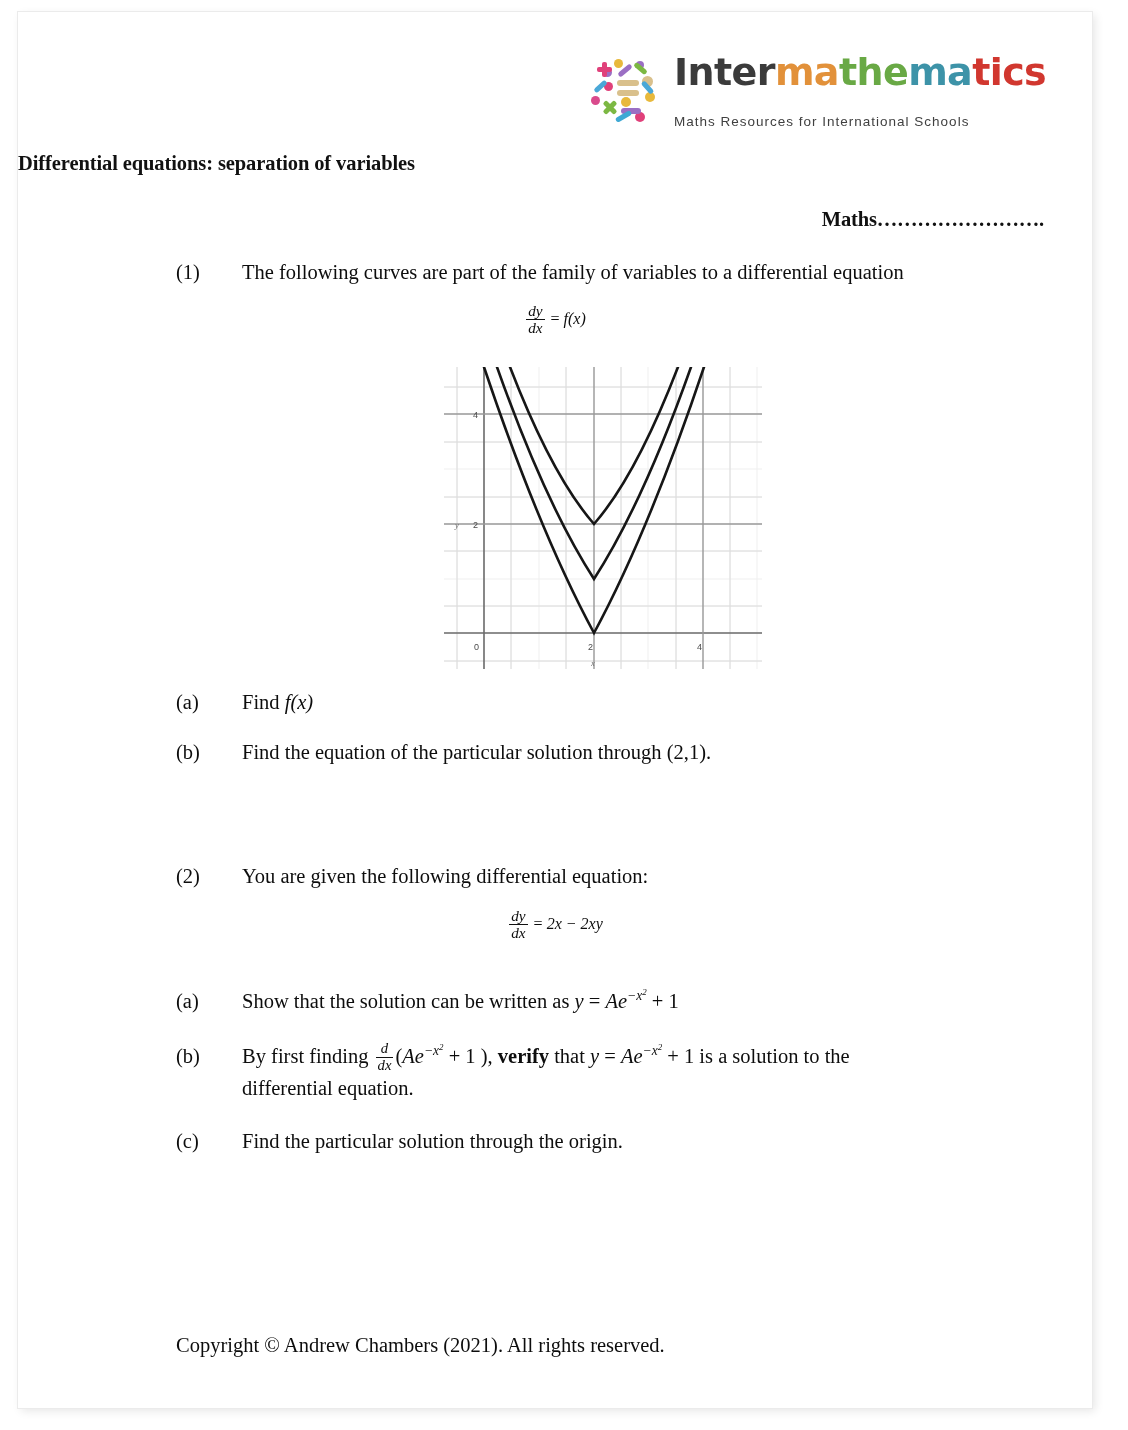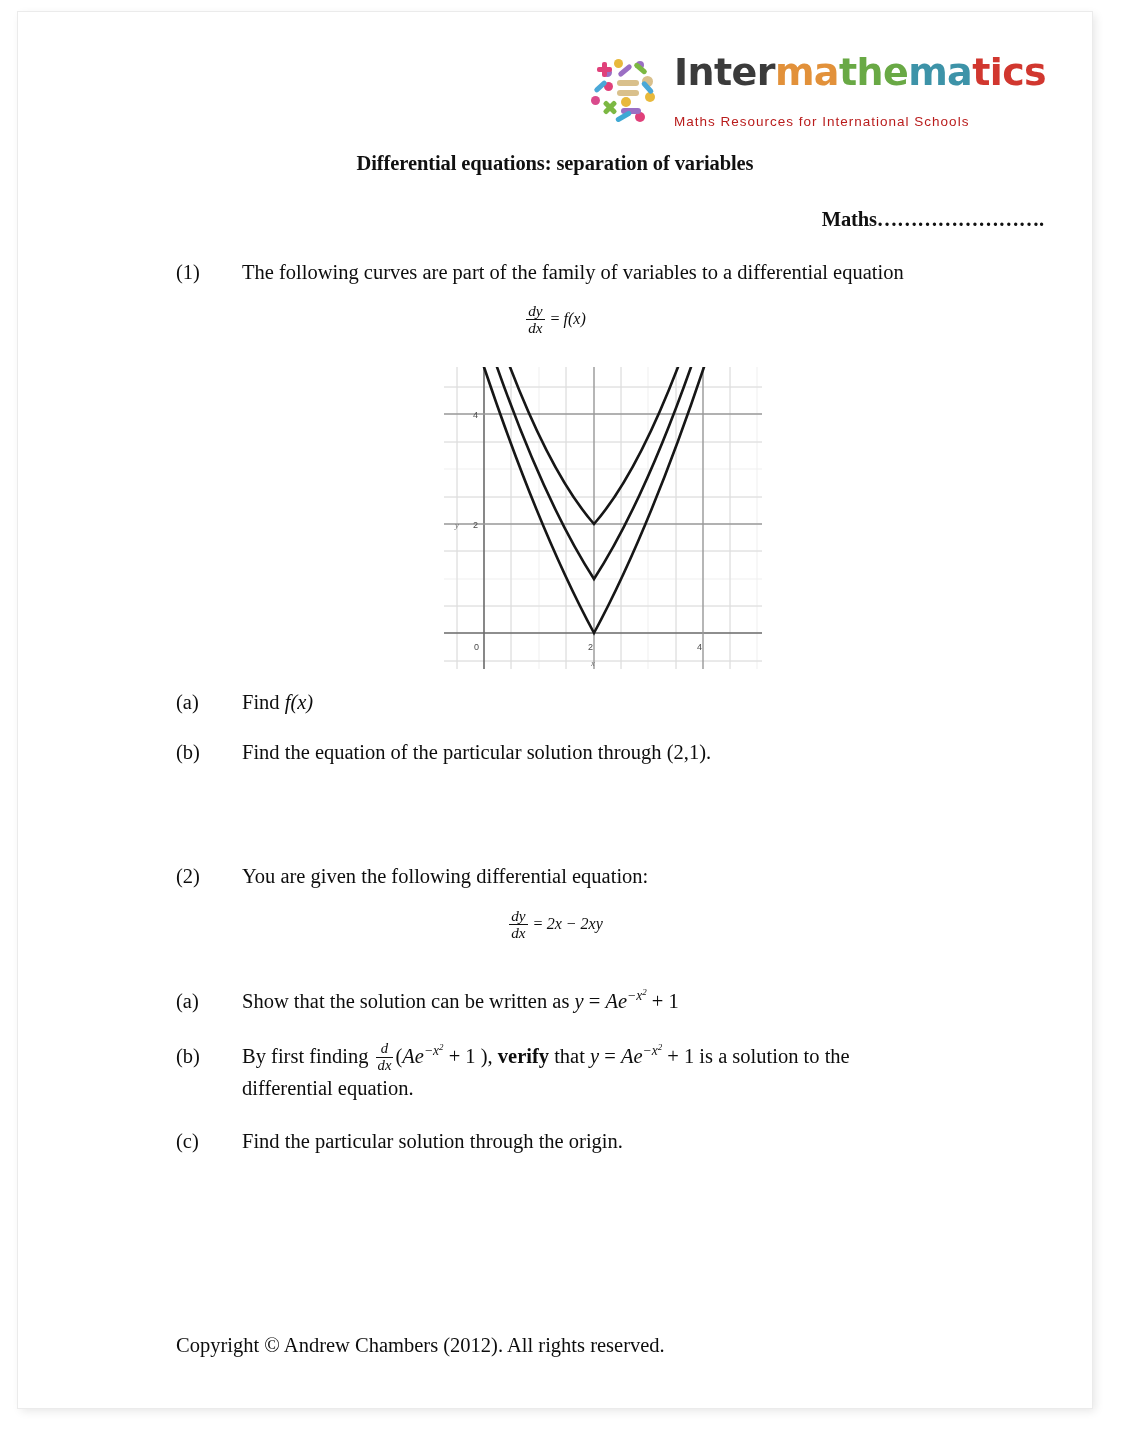--- a/index.html
+++ b/index.html
@@ -65,33 +65,32 @@
     font-family: "DejaVu Sans", "Liberation Sans", sans-serif;
     font-weight: bold;
     font-size: 38px;
     letter-spacing: -0.6px;
     line-height: 1.05;
     white-space: nowrap;
   }
   .logo-tag {
     font-family: "Liberation Sans", "DejaVu Sans", sans-serif;
     font-size: 13.5px;
-    color: #b91c1c;
+    color: #404040;
     letter-spacing: 1.0px;
     margin-top: 21px;
     white-space: nowrap;
   }
 
   
   .doc-title {
     position: absolute;
     left: 0;
     top: 140px;
     width: 1074px;
-    text-align: center;
     font-weight: bold;
     font-size: 20.5px;
     color: #111111;
     letter-spacing: -0.1px;
   }
   .name-line {
     position: absolute;
     right: 48px;
     top: 196px;
     font-weight: bold;
@@ -338,15 +337,15 @@
       <span>By first finding </span><span class="mfrac small"><span class="num mi">d</span><span class="den mi">dx</span></span><span>(</span><span class="mi">A</span><span class="mi">e</span><sup class="exp"><span>−x</span><sup class="expn">2</sup></sup><span> + 1</span><span> )</span><span>, </span><strong>verify</strong><span> that </span><span class="mi">y</span><span> = </span><span class="mi">A</span><span class="mi">e</span><sup class="exp"><span>−x</span><sup class="expn">2</sup></sup><span> + 1</span><span> is a solution to the</span>
       <div>differential equation.</div>
     </div>
   </div>
 
   <div class="q" style="left:158px; top:1115px; width:880px;">
     <div class="tag">(c)</div>
     <div class="body">Find the particular solution through the origin.</div>
   </div>
 
-  <div class="copyright">Copyright © Andrew Chambers (2012). All rights reserved.</div>
+  <div class="copyright">Copyright © Andrew Chambers (2021). All rights reserved.</div>
 
 </div>
 
 </body></html>

